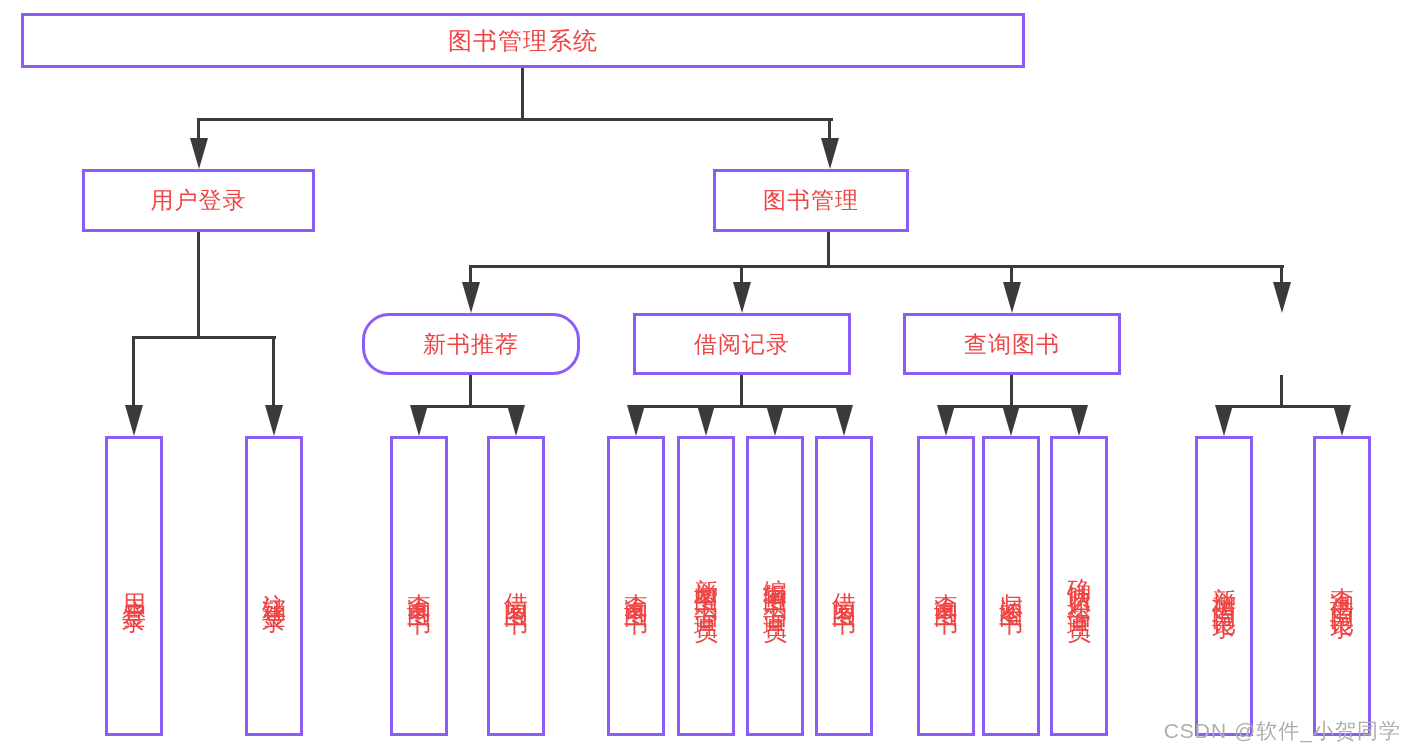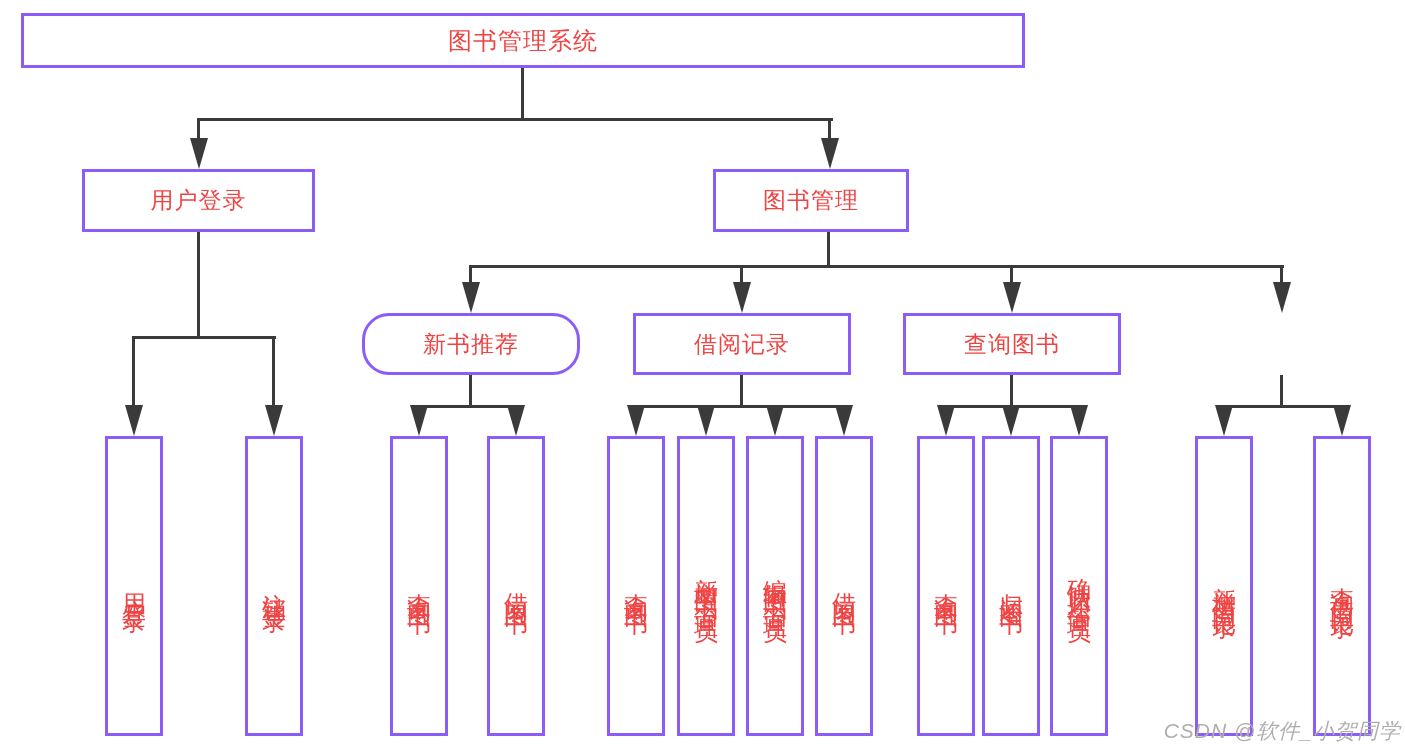--- a/index.html
+++ b/index.html
@@ -43,21 +43,20 @@
     border-right: 9px solid transparent;
     border-top: 31px solid #3a3a3a;
   }
   .watermark {
     position: absolute;
     right: 4px;
     bottom: 2px;
     font-size: 21px;
     color: #aeaeae;
     letter-spacing: 1px;
-    font-style: italic;
   }
 </style>
 </head>
 <body>
 
 <div class="canvas">
 
   <div class="node root-node" style="left:21px; top:13px; width:1004px; height:55px;">图书管理系统</div>
 
   <div class="vline" style="left:521px; top:68px; height:50px;"></div>

